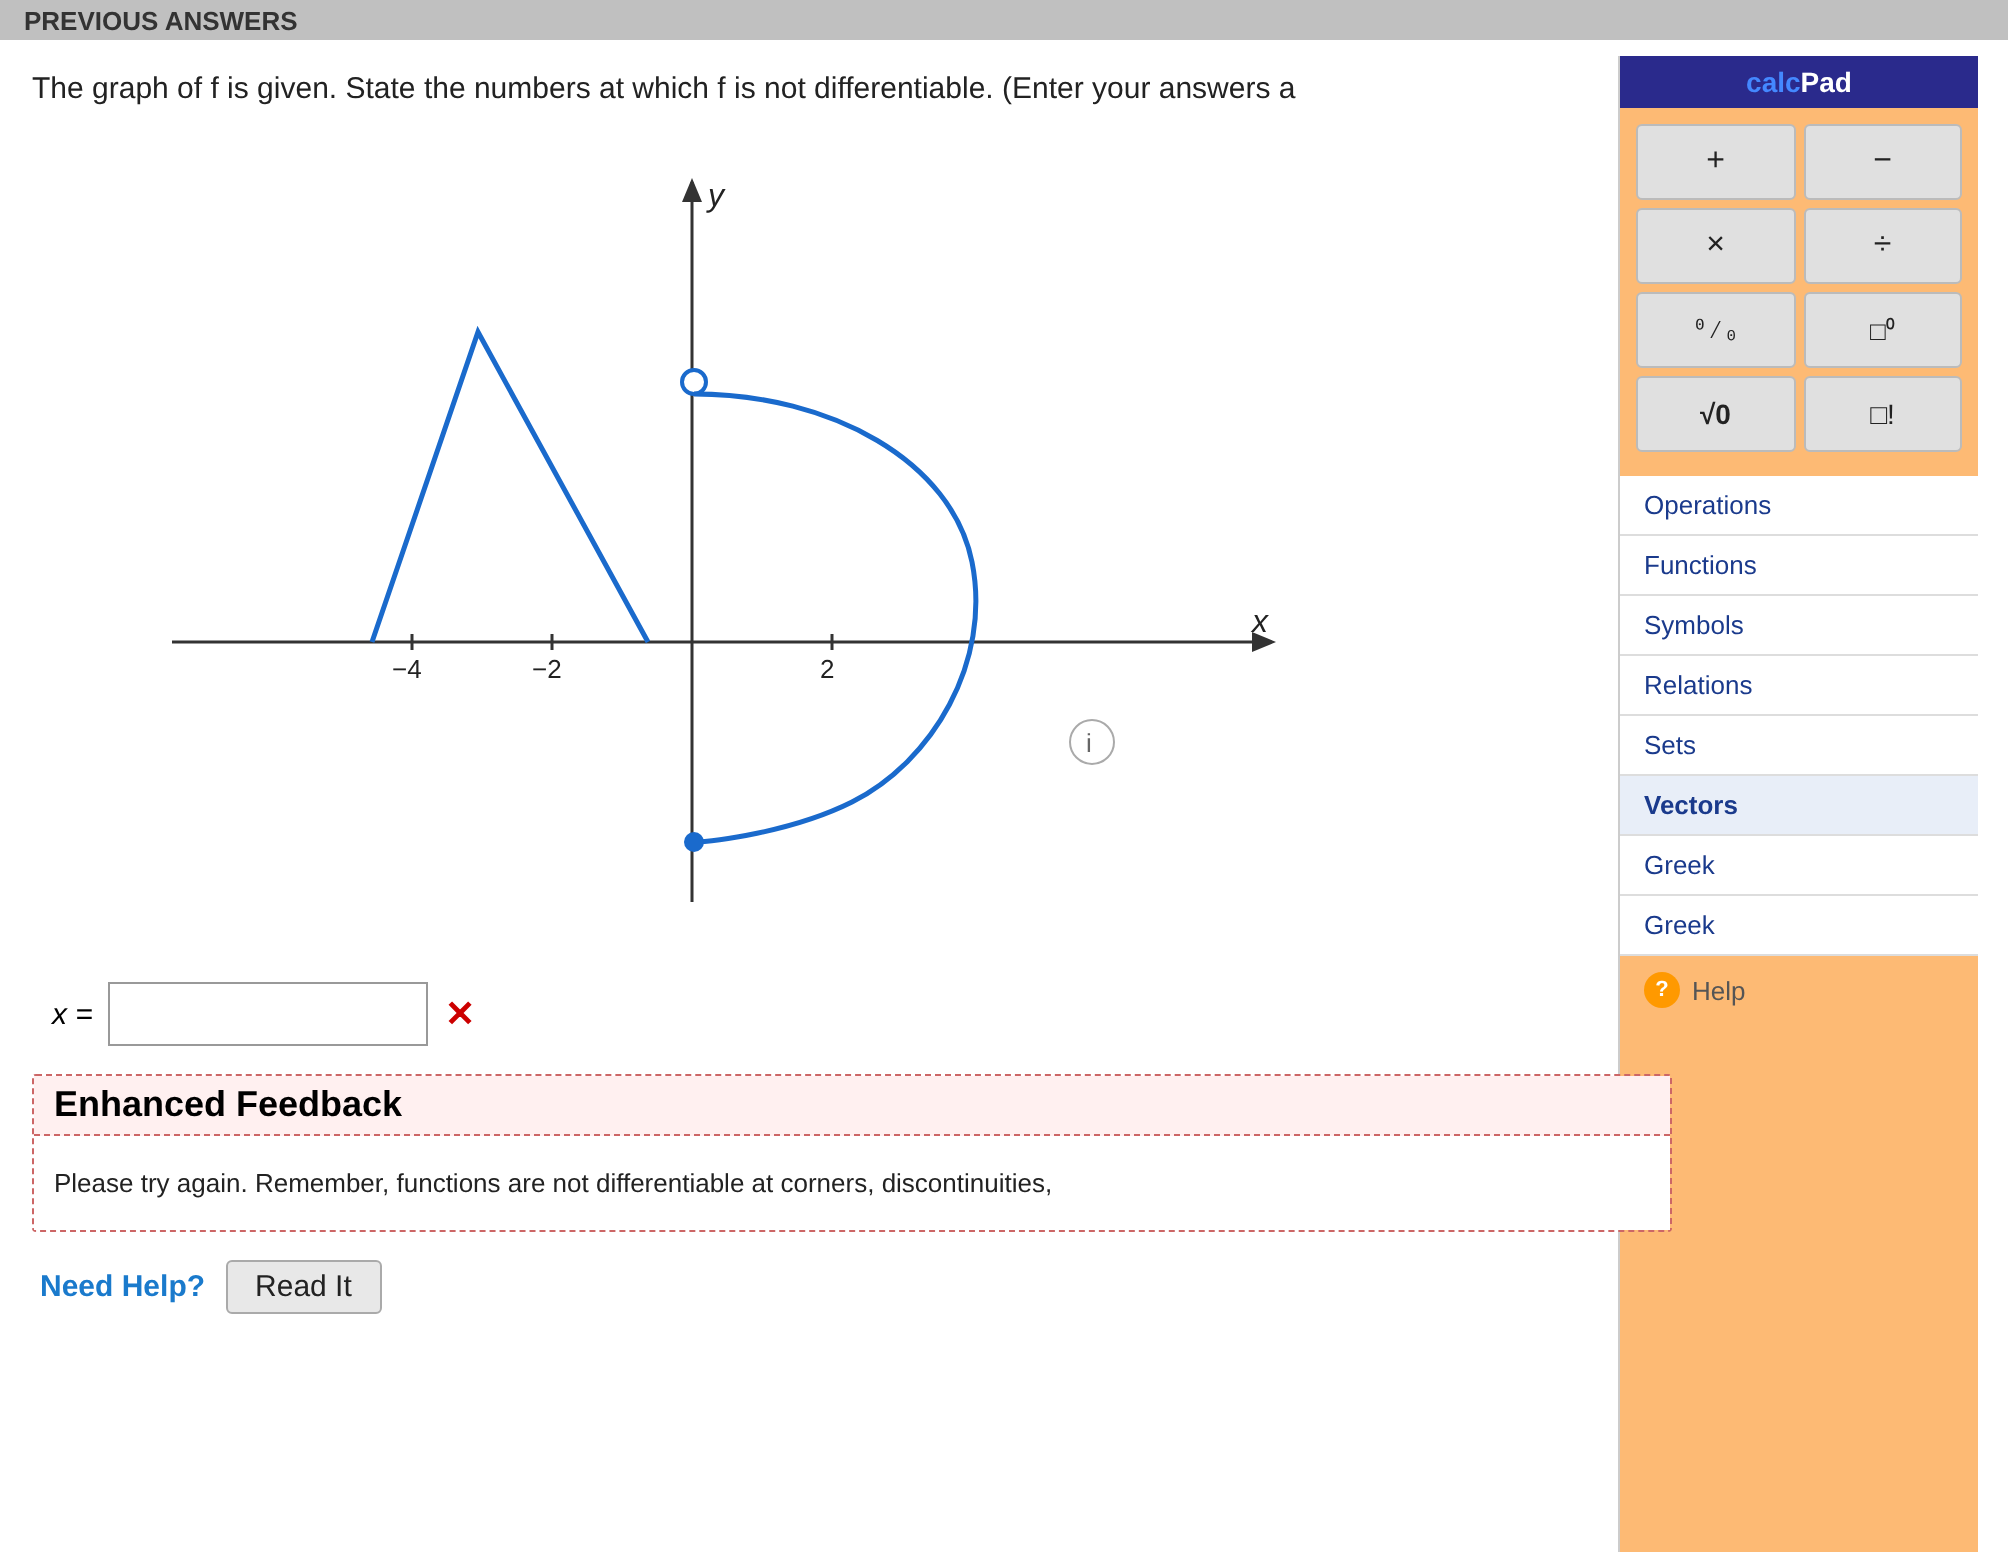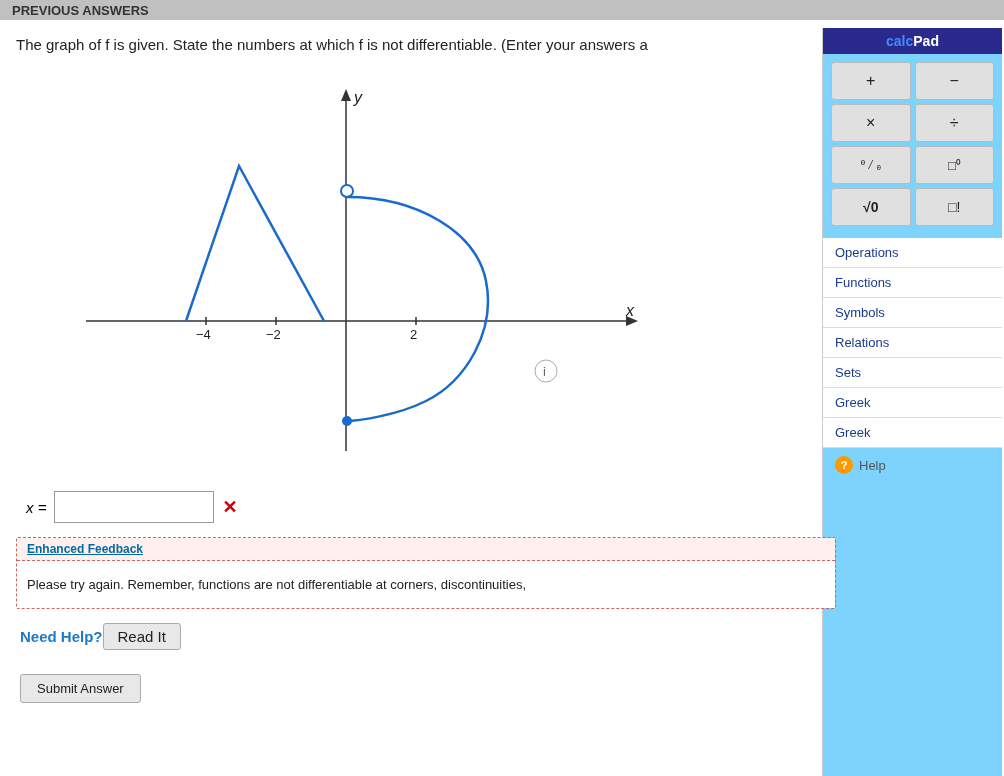--- a/index.html
+++ b/index.html
@@ -76,38 +76,38 @@
 
     
     .feedback-box {
       margin-top: 14px;
       border: 1px dashed #cc6666;
       border-radius: 2px;
       width: 820px;
     }
     .feedback-header {
       background: #fff0f0;
-      color: #0369a1;
-      font-weight: bold;
-      font-size: 12px;
+      color: #000000;
+      font-weight: bold;
+      font-size: 18px;
       padding: 4px 10px;
       border-bottom: 1px dashed #cc6666;
-      text-decoration: underline;
     }
     .feedback-body {
       background: #fff;
       font-size: 13px;
       color: #222;
       padding: 16px 10px;
     }
 
     
     .help-row {
       display: flex;
       align-items: center;
+      gap: 10px;
       margin-top: 14px;
       margin-left: 4px;
     }
     .need-help-label {
       font-size: 15px;
       font-weight: bold;
       color: #1a7acc;
     }
     .read-it-btn {
       background: #e8e8e8;
@@ -130,24 +130,24 @@
       border-radius: 3px;
       padding: 6px 16px;
       font-size: 13px;
       cursor: pointer;
       color: #222;
     }
 
     
     .calc-panel {
       position: absolute;
-      right: 2px;
+      right: 15px;
       top: 28px;
       width: 180px;
-      background: #7dd3fc;
+      background: #fdba74;
       border-left: 1px solid #ccc;
       height: 748px;
     }
     .calc-title {
       background: #2a2a8c;
       color: #fff;
       font-size: 14px;
       font-weight: bold;
       padding: 5px 8px;
       text-align: center;
@@ -239,20 +239,21 @@
 
     <div class="calc-btn" style="font-size:14px; font-weight:bold;">√0</div>
     <div class="calc-btn" style="font-size:14px;">□!</div>
   </div>
   <div class="calc-menu">
     <div class="calc-menu-item">Operations</div>
     <div class="calc-menu-item">Functions</div>
     <div class="calc-menu-item">Symbols</div>
     <div class="calc-menu-item">Relations</div>
     <div class="calc-menu-item">Sets</div>
+    <div class="calc-menu-item active">Vectors</div>
     <div class="calc-menu-item">Greek</div>
     <div class="calc-menu-item">Greek</div>
   </div>
   <div class="calc-help">
     <div class="help-icon">?</div>
     <span>Help</span>
   </div>
 </div>
 
 <div class="main-content" style="width:844px;">
@@ -306,17 +307,14 @@
   <div class="feedback-box">
     <div class="feedback-header">Enhanced Feedback</div>
     <div class="feedback-body">Please try again. Remember, functions are not differentiable at corners, discontinuities,</div>
   </div>
 
   <div class="help-row">
     <span class="need-help-label">Need Help?</span>
     <button class="read-it-btn">Read It</button>
   </div>
 
-  <div class="submit-row">
-    <button class="submit-btn">Submit Answer</button>
-  </div>
 
 </div>
 
 </body></html>

